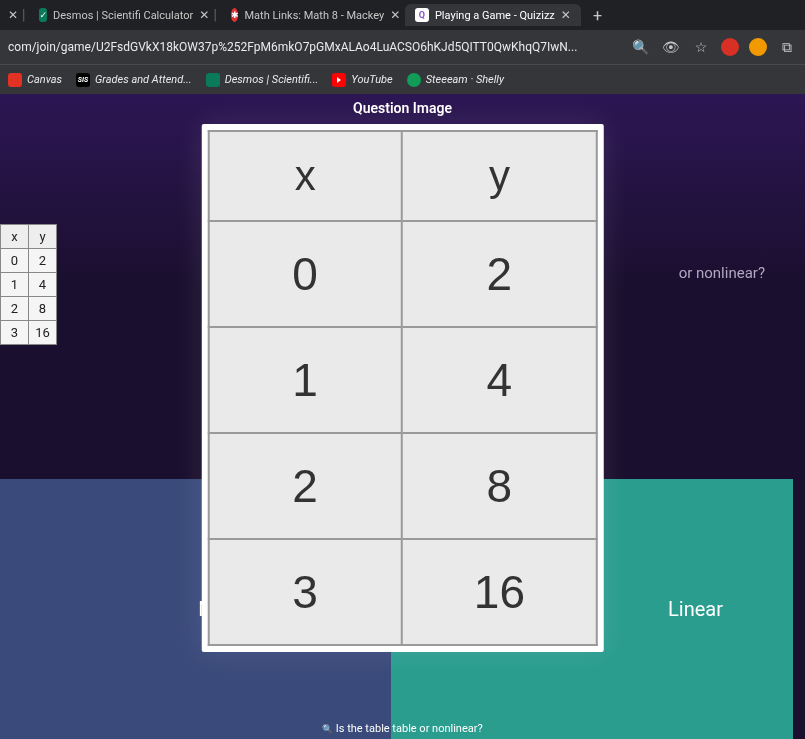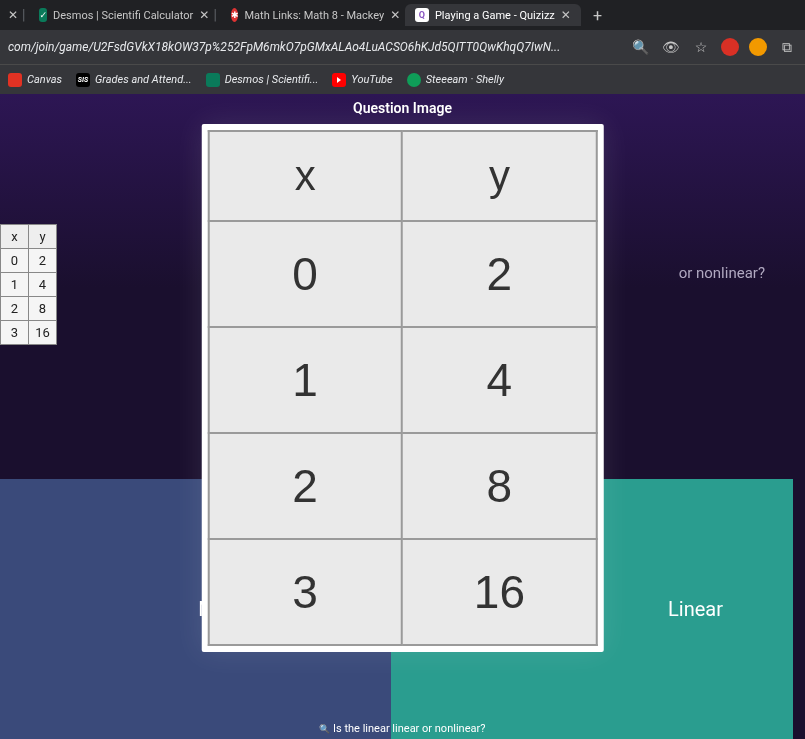--- a/index.html
+++ b/index.html
@@ -73,21 +73,20 @@
       padding: 0 8px;
       gap: 10px;
     }
     .address-bar {
       flex: 1;
       color: #e8eaed;
       font-size: 12px;
       white-space: nowrap;
       overflow: hidden;
       text-overflow: ellipsis;
-      font-style: italic;
     }
     .toolbar-icon {
       color: #c7c7c7;
       font-size: 14px;
       cursor: pointer;
       width: 20px;
       text-align: center;
     }
     .ext-icon {
       width: 18px;
@@ -355,15 +354,15 @@
             <td>8</td>
           </tr>
       <tr>
             <td>3</td>
             <td>16</td>
           </tr>
     </tbody>
       </table>
   </div>
 
-  <div class="caption">Is the linear linear or nonlinear?</div>
+  <div class="caption">Is the table table or nonlinear?</div>
 
 </div>
 
 </body></html>

